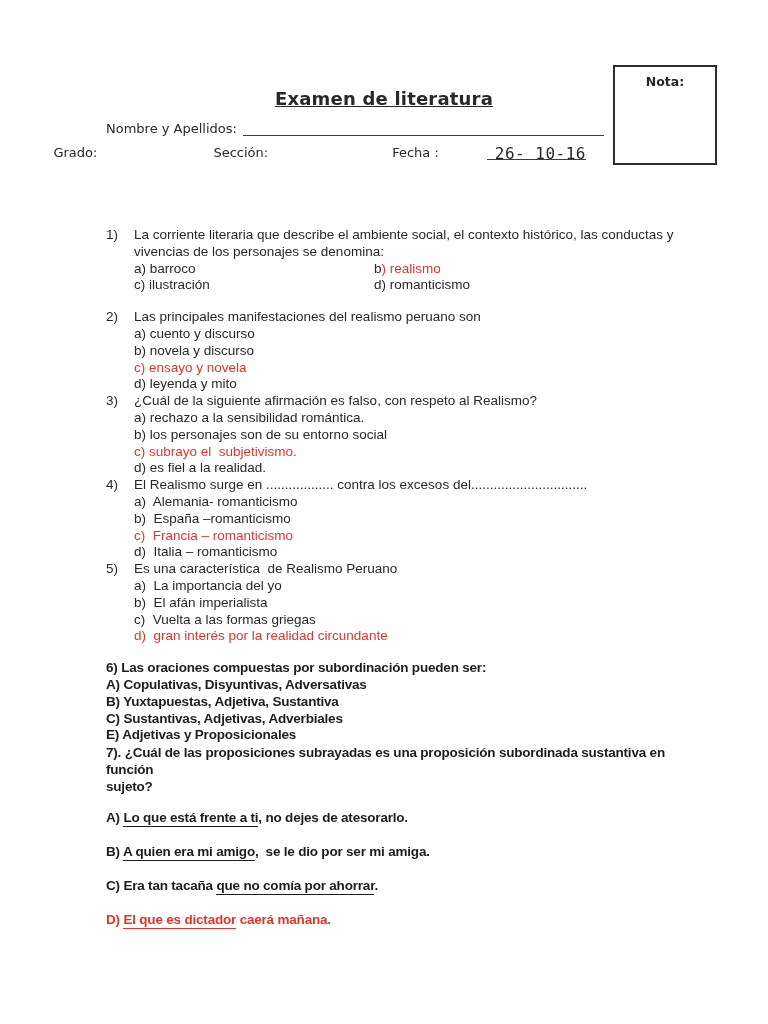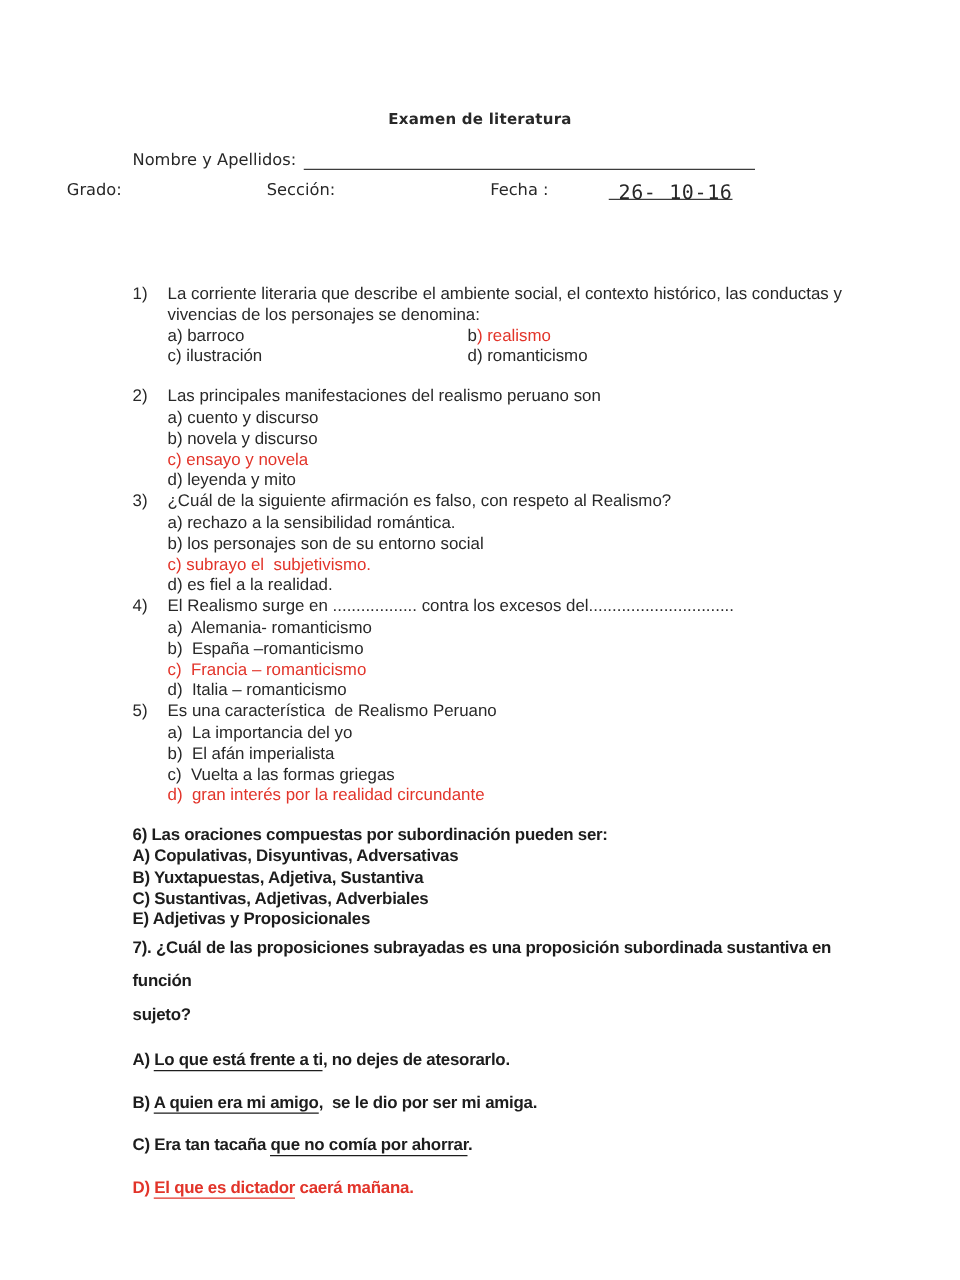--- a/index.html
+++ b/index.html
@@ -15,24 +15,25 @@
     overflow: hidden;
   }
 
   
   .title {
     position: absolute;
     top: 88px; left: 0;
     width: 100%;
     text-align: center;
     font-family: "DejaVu Sans", sans-serif;
-    font-size: 12px;
+    font-size: 18px;
     font-weight: 700;
     letter-spacing: 0.2px;
     margin: 0;
+    text-decoration: underline;
   }
   .nota-box {
     position: absolute;
     left: 613px; top: 65px;
     width: 104px; height: 100px;
     border: 2px solid #2e2e2e;
     background: #ffffff;
   }
   .nota-label {
     display: block;
@@ -88,35 +89,38 @@
     display: grid;
     grid-template-columns: 240px 1fr;
   }
   .q-2 { margin-top: 15px; }
   .q-6 { margin-top: 15px; }
   .bold-q {
     font-weight: 700;
     letter-spacing: -0.2px;
     color: #1d1d1d;
   }
-  .q-7 .stem-line { line-height: 27px; }
+  .q-7 .stem-line { line-height: 17px; }
   .q-7 .q-opts { margin-top: -3px; }
   .q-7 .opt { margin-top: 17px; line-height: 17px; }
 
   .red { color: var(--red, #e2342a); }
   .u {
     border-bottom: 1.5px solid currentColor;
     padding-bottom: 1px;
   }
 </style>
 </head>
 <body>
 
 <div class="page">
 
+  <div class="nota-box">
+    <span class="nota-label">Nota:</span>
+  </div>
 
   <h1 class="title">Examen de literatura</h1>
 
   <div class="field-row row1">
     <span class="lbl">Nombre y Apellidos:</span>
     <span class="blank name-blank"></span>
   </div>
 
   <div class="field-row row2">
     <span class="lbl">Grado:</span>

